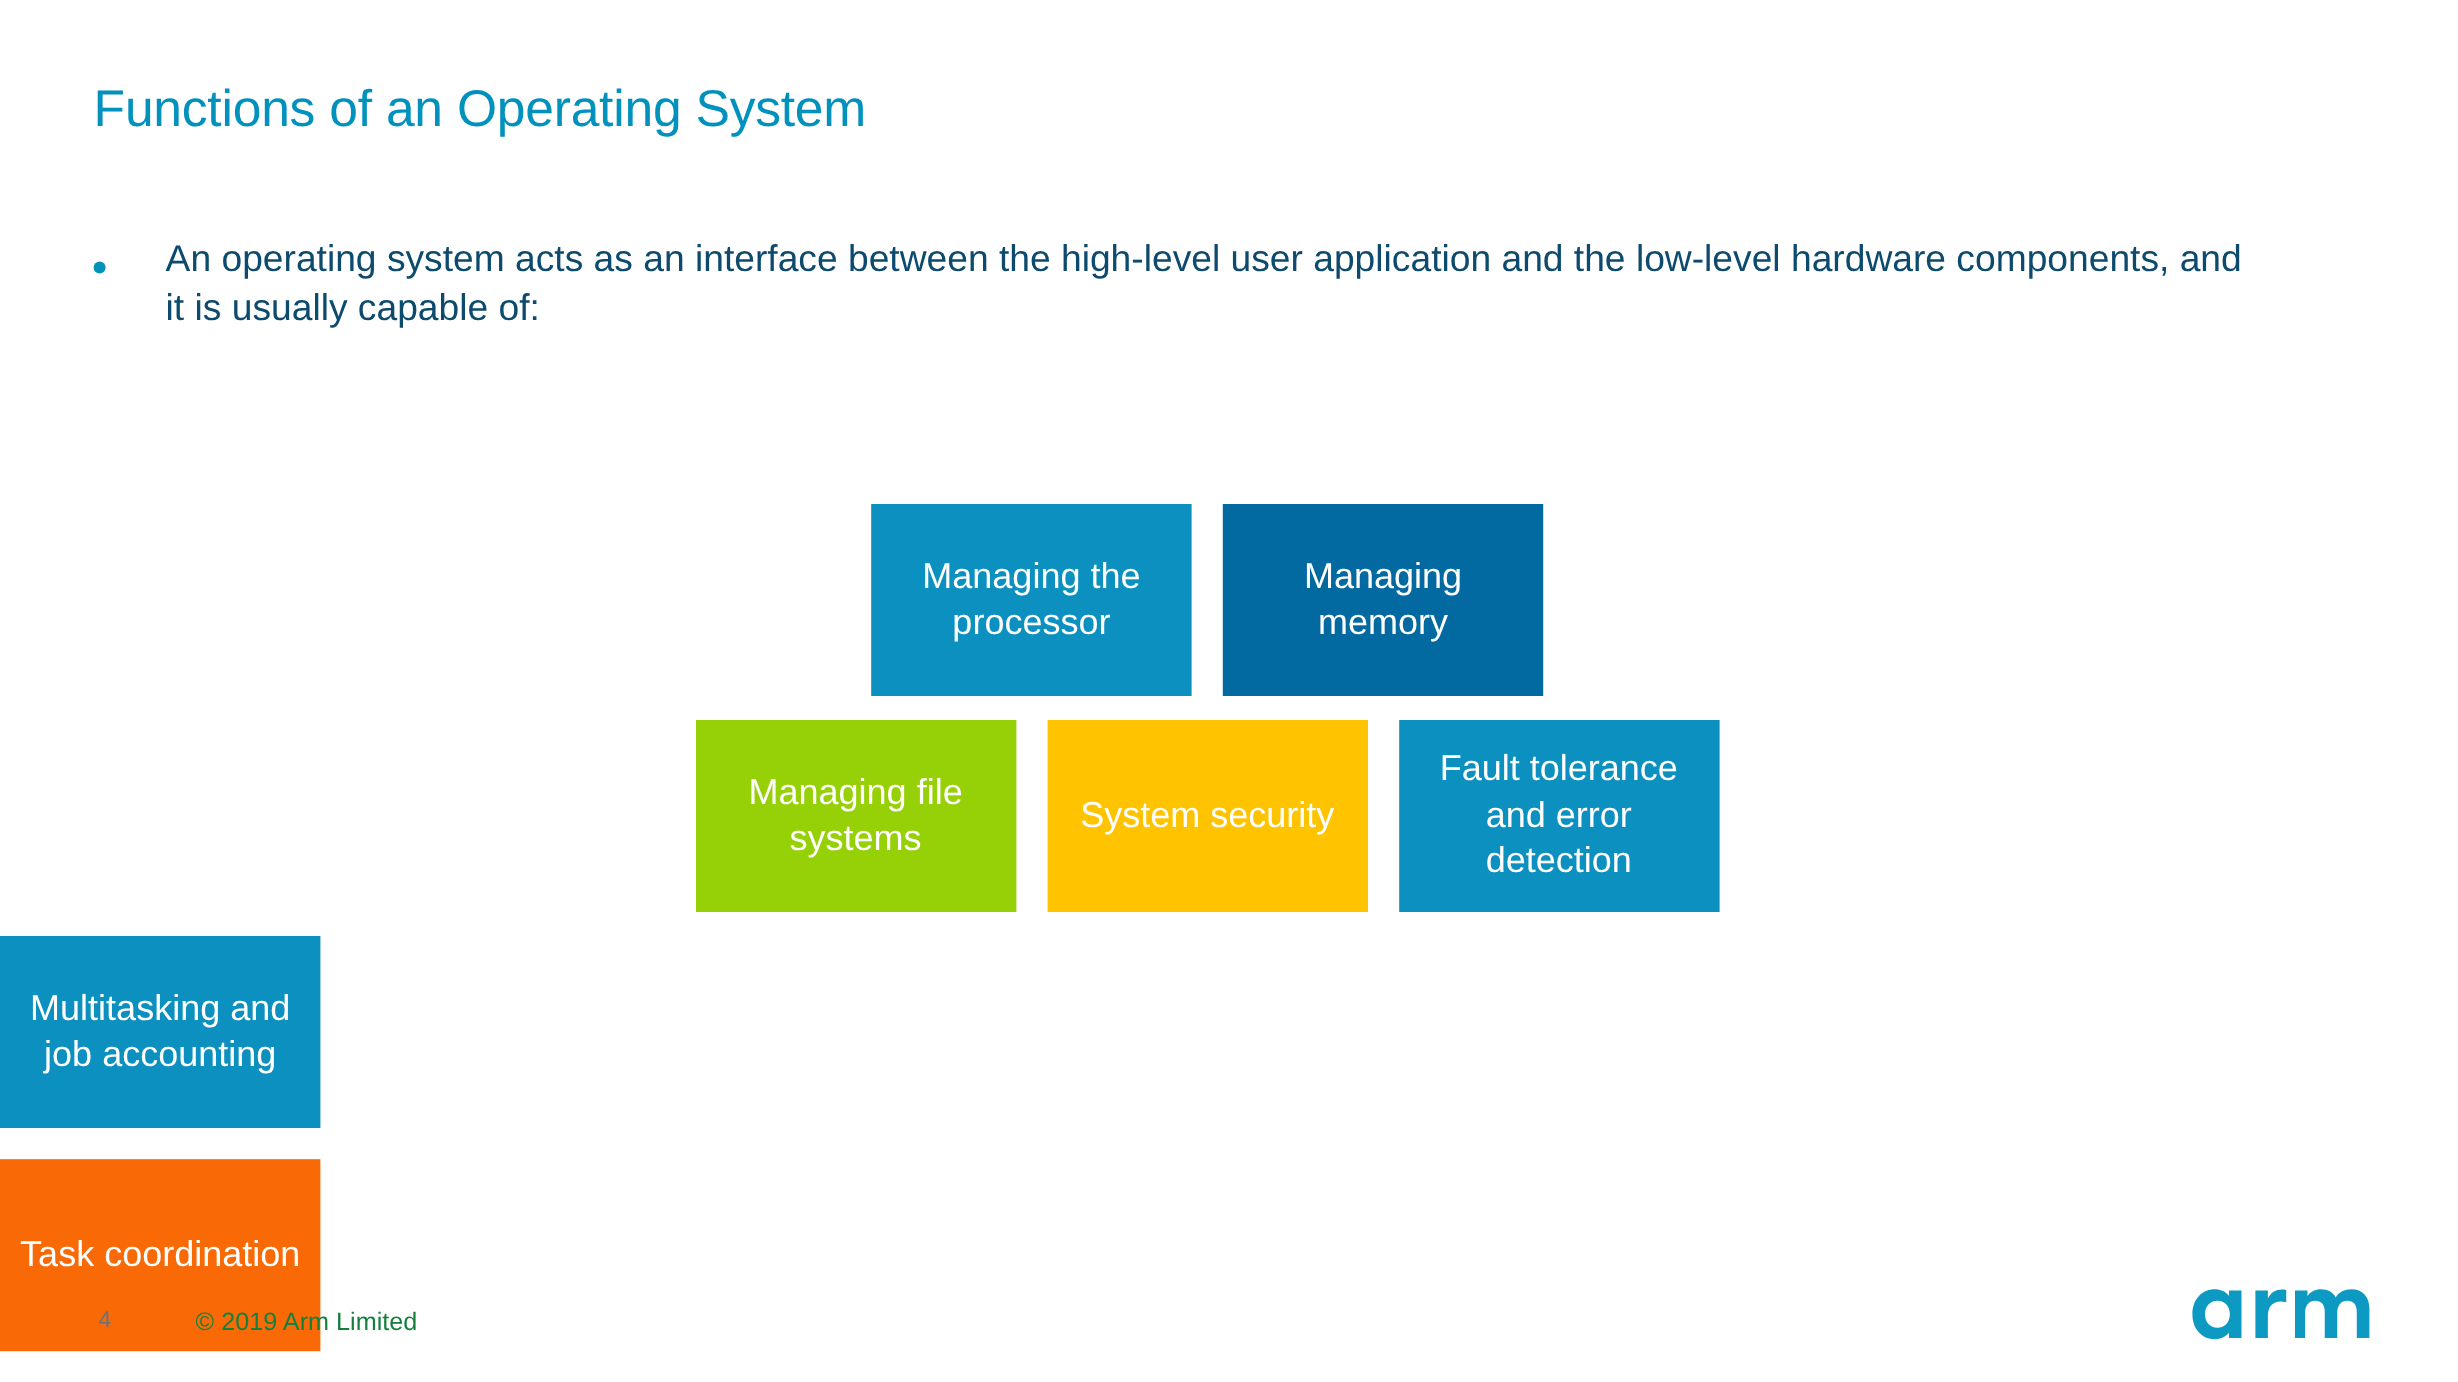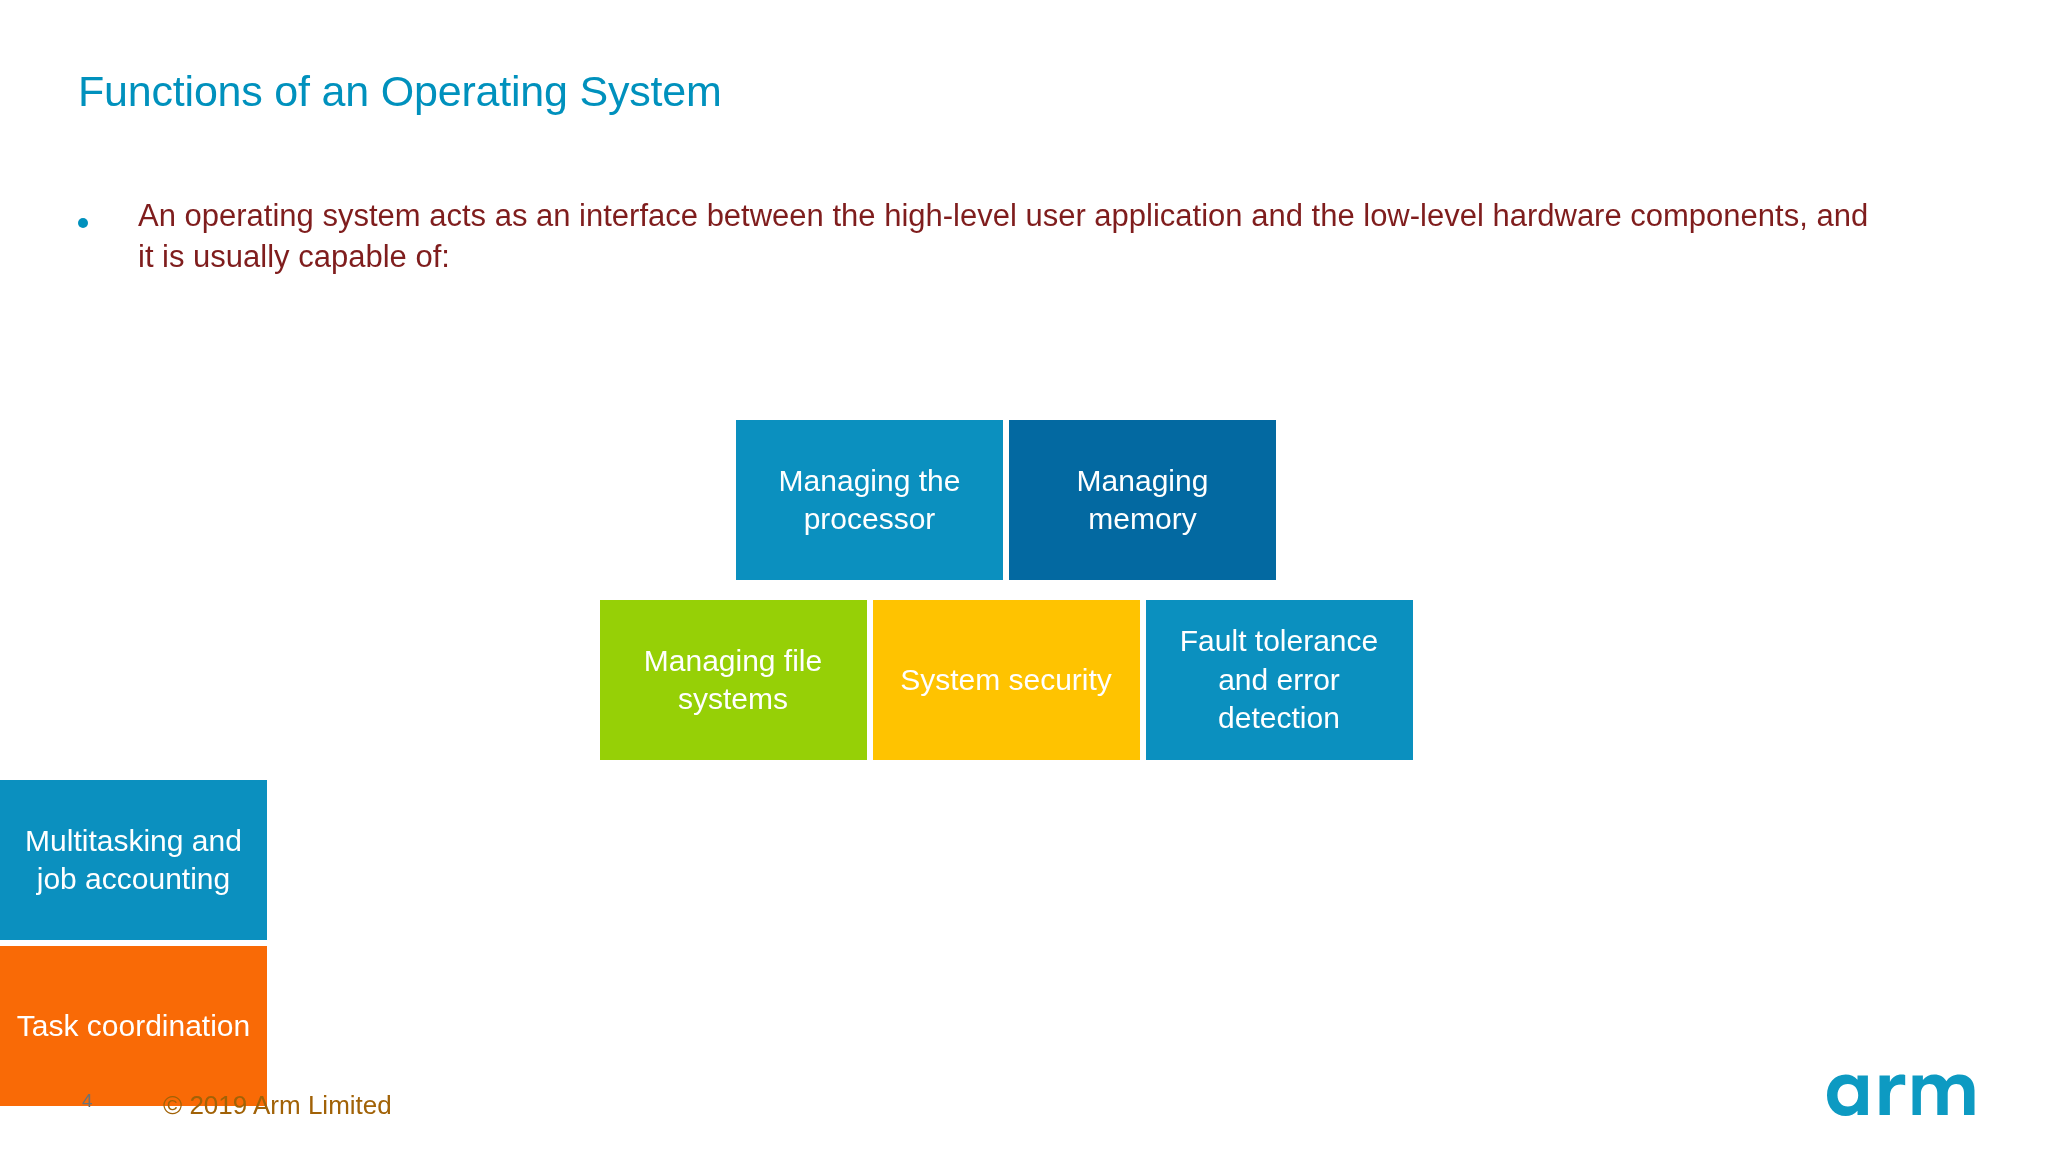--- a/index.html
+++ b/index.html
@@ -50,39 +50,39 @@
     border-radius: 50%;
     background: #0091bd;
     margin-top: 22px;
     margin-right: 0;
     flex: 0 0 auto;
   }
   .bullet-text {
     margin-left: 50px;
     font-size: 31px;
     line-height: 1.32;
-    color: #7f1d1d;
+    color: #0c4a6e;
     max-width: 1750px;
   }
 
   
   .box-grid {
     position: absolute;
     left: 0;
     top: 420px;
     width: 2048px;
     height: 530px;
   }
   .box-row {
     position: absolute;
     left: 0;
     width: 2012px;
     display: flex;
     justify-content: center;
-    gap: 6px;
+    gap: 26px;
   }
   .box-row.row-1 { top: 0px; }
   .box-row.row-2 { top: 180px; align-items: flex-end; }
   .box-row.row-3 { top: 360px; flex-direction: column; }
 
   .fn-box {
     width: 267px;
     height: 160px;
     display: flex;
     align-items: center;
@@ -101,22 +101,22 @@
     position: absolute;
     left: 82px;
     top: 1090px;
     font-size: 19px;
     color: #6b7276;
   }
   .footer-copyright {
     position: absolute;
     left: 163px;
     top: 1090px;
-    font-size: 26px;
-    color: #a16207;
+    font-size: 21px;
+    color: #15803d;
   }
 
   
   .arm-logo {
     position: absolute;
     right: 54px;
     top: 1055px;
     width: 168px;
     height: 62px;
   }

